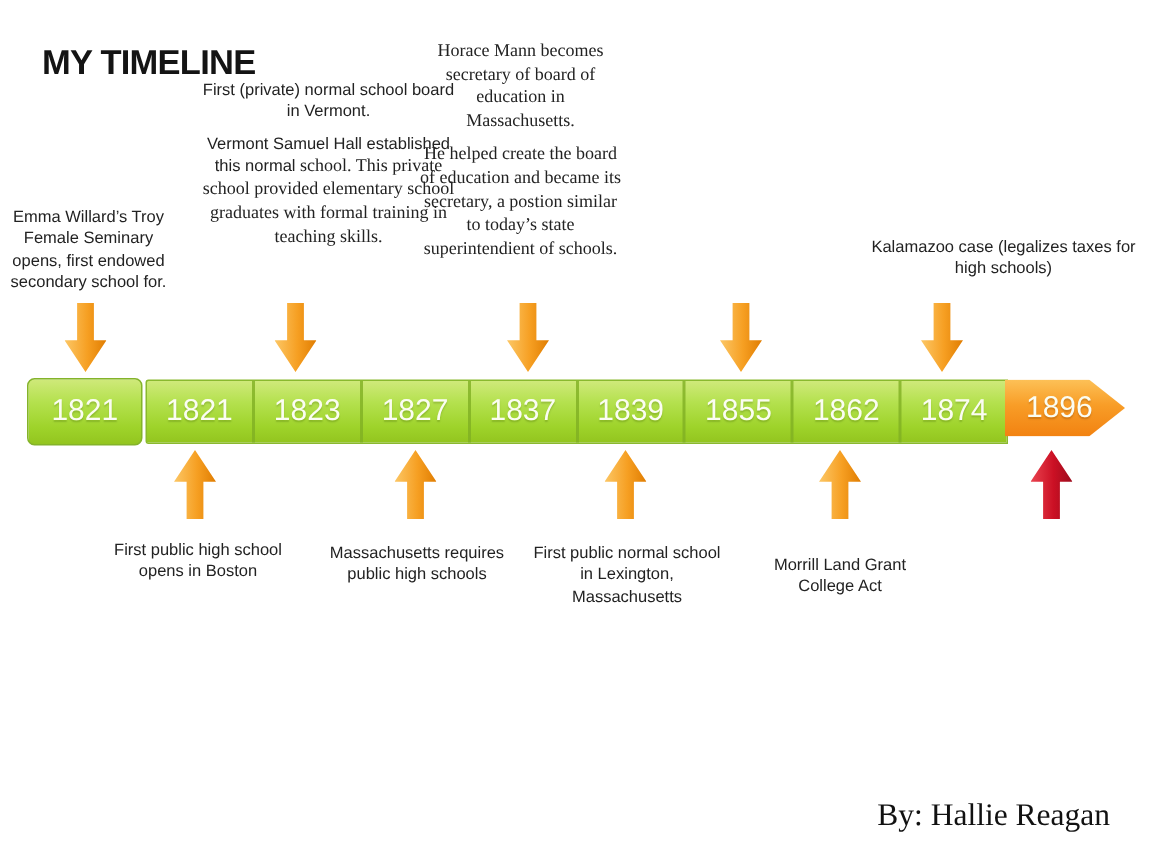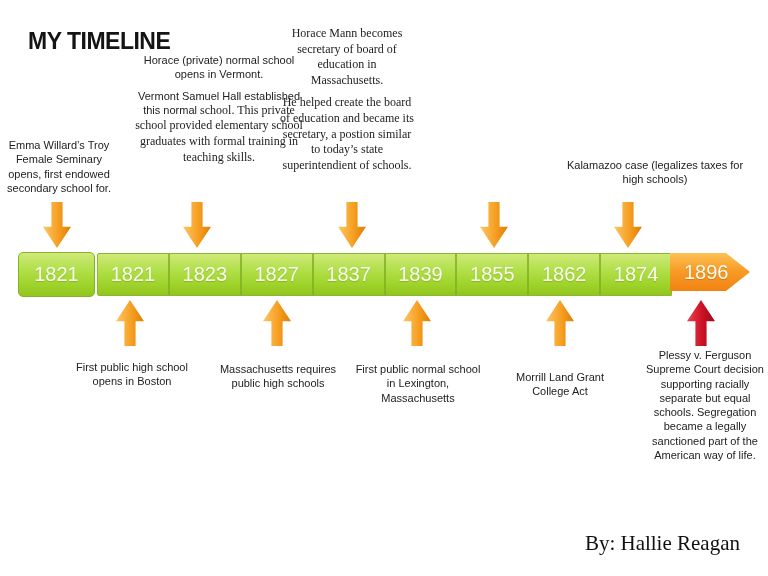--- a/index.html
+++ b/index.html
@@ -42,32 +42,32 @@
 
 <div class="slide">
 
   <h1 class="title">MY TIMELINE</h1>
 
   <div class="evt" style="left:2px;top:138px;width:114px;">
     <p>Emma Willard’s Troy Female Seminary opens, first endowed secondary school for.</p>
   </div>
 
   <div class="evt" style="left:133px;top:53px;width:172px;">
-    <p>Horace (private) normal school opens in Vermont.</p>
+    <p>First (private) normal school board in Vermont.</p>
     <p><span>Vermont Samuel Hall established this normal</span>
       <span class="serif">school. This private school provided elementary school graduates with formal training in teaching skills.</span></p>
   </div>
 
   <div class="evt serif" style="left:280px;top:26px;width:134px;">
     <p>Horace Mann becomes secretary of board of education in Massachusetts.</p>
     <p>He helped create the board of education and became its secretary, a postion similar to today’s  state superintendient of schools.</p>
   </div>
 
 
-  <div class="evt" style="left:566px;top:158px;width:178px;">
+  <div class="evt" style="left:580px;top:158px;width:178px;">
     <p>Kalamazoo case (legalizes taxes for high schools)</p>
   </div>
 
   <div class="arr down" style="left:43px;top:202px;"></div>
   <div class="arr down" style="left:183px;top:202px;"></div>
   <div class="arr down" style="left:338px;top:202px;"></div>
   <div class="arr down" style="left:480px;top:202px;"></div>
   <div class="arr down" style="left:614px;top:202px;"></div>
 
   <div class="seg-first">
@@ -114,19 +114,16 @@
   </div>
   <div class="evt" style="left:216px;top:362px;width:124px;">
     <p>Massachusetts requires public high schools</p>
   </div>
   <div class="evt" style="left:351px;top:362px;width:134px;">
     <p>First public normal school in Lexington, Massachusetts</p>
   </div>
   <div class="evt" style="left:497px;top:370px;width:126px;">
     <p>Morrill Land Grant College Act</p>
   </div>
-  <div class="evt" style="left:644px;top:348px;width:122px;">
-    <p>Plessy v. Ferguson Supreme Court decision supporting racially separate but equal schools. Segregation became a legally sanctioned part of the American way of life.</p>
-  </div>
 
   <div class="byline">By: Hallie Reagan</div>
 
 </div>
 
 </body></html>

